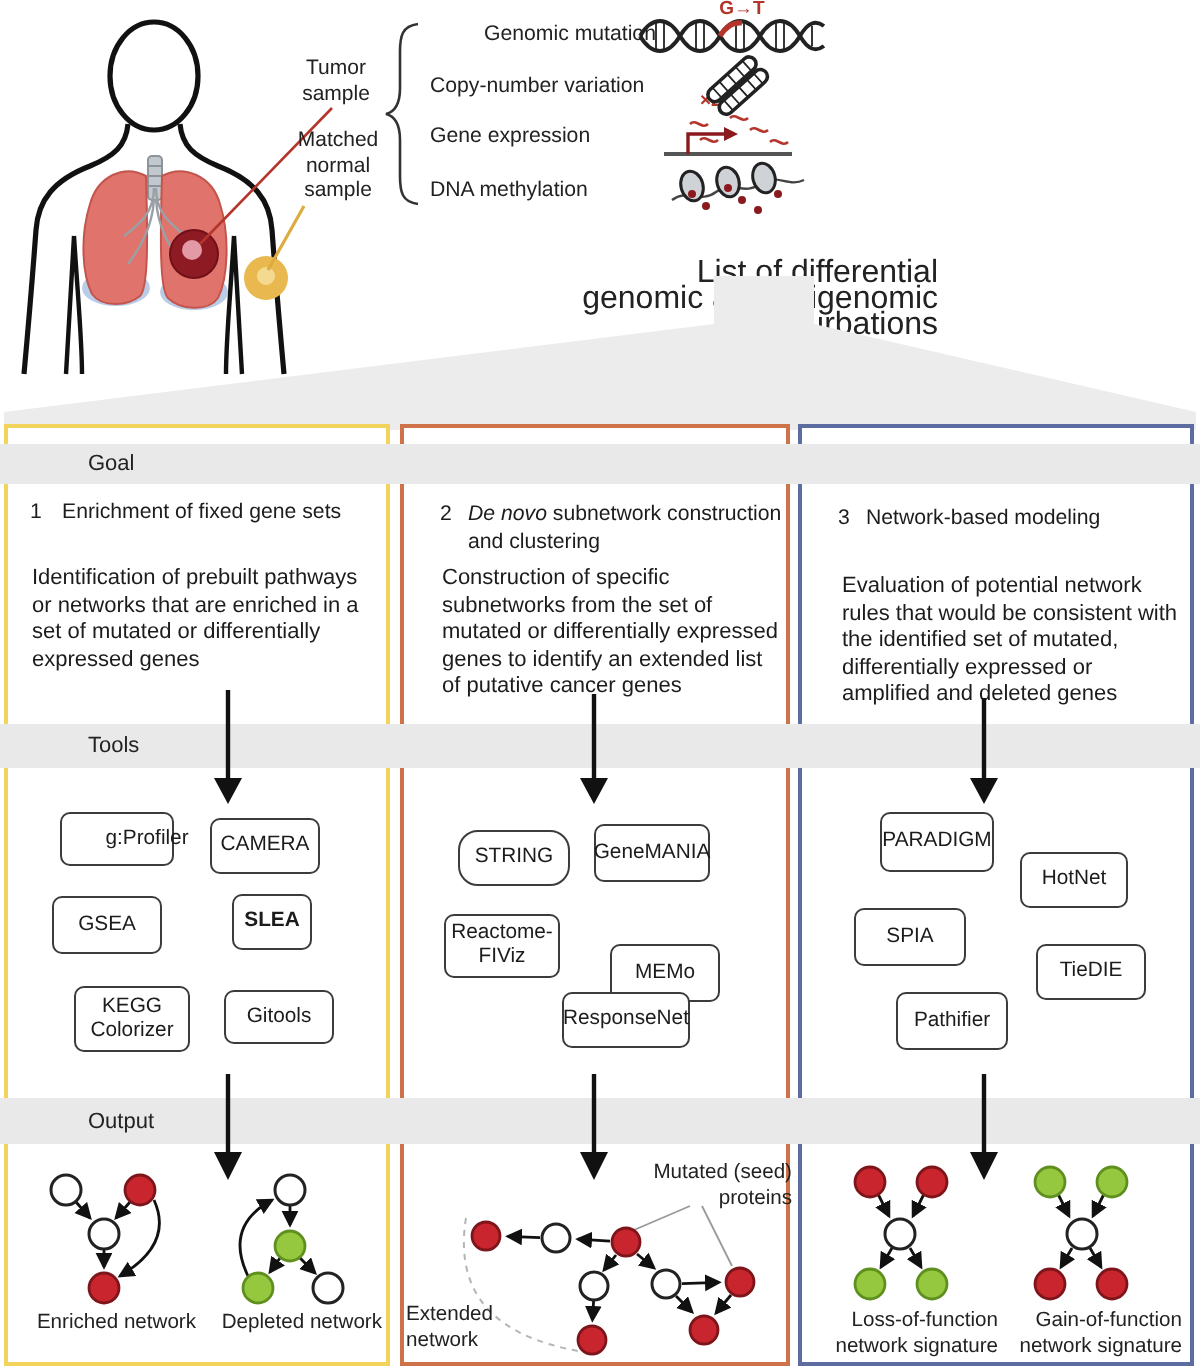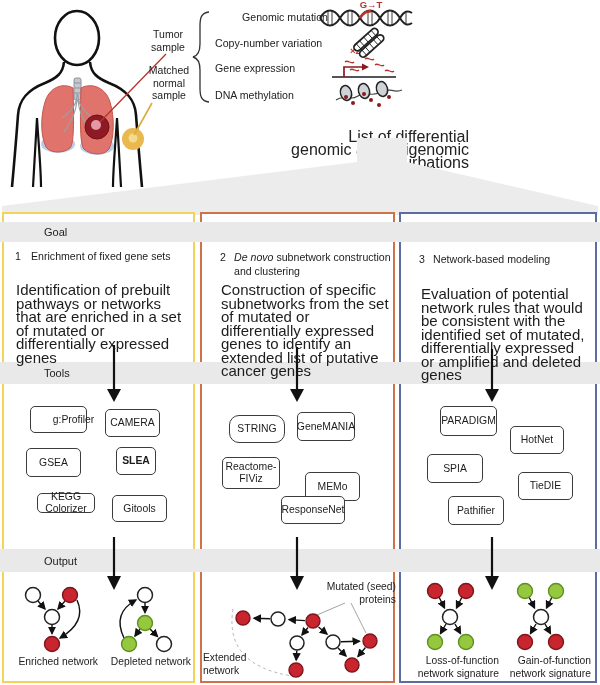--- a/index.html
+++ b/index.html
@@ -16,21 +16,21 @@
   
   .col{position:absolute;top:212px;height:471px;background:#fff;box-sizing:border-box;z-index:2;}
   .col1{left:2px;width:193px;border:2px solid var(--column1-border,#f2d45c);}
   .col2{left:200px;width:195px;border:2px solid var(--column2-border,#cd7249);}
   .col3{left:399px;width:198px;border:2px solid var(--column3-border,#5c6ca0);}
   .band{position:absolute;left:0;width:600px;background:#e9e9e9;z-index:5;display:flex;align-items:center;padding-left:36px;}
   .band span{font-size:11px;color:#222;padding-left:8px;}
   .goal-num{font-size:10.6px;z-index:6;}
   .goal-title{font-size:10.6px;line-height:13.5px;z-index:6;}
   .goal-title .em{font-style:italic;}
-  .goal-desc{font-size:15px;line-height:13.5px;z-index:6;}
+  .goal-desc{font-size:11px;line-height:13.5px;z-index:6;}
   .tool-chip{
     position:absolute;z-index:6;background:#fff;border:1.4px solid #3c3c3c;border-radius:5px;
     display:flex;align-items:center;justify-content:center;text-align:center;
     font-size:10.4px;line-height:12px;box-sizing:border-box;padding:2px;
   }
   .out-label{font-size:10.3px;line-height:12.5px;z-index:6;color:#222;}
   .center{text-align:right;}
   
   svg{position:absolute;overflow:visible;}
   .node.red{fill:var(--mutated-node,#c9252e);stroke:#7d151b;stroke-width:1.4;}
@@ -154,21 +154,21 @@
   <div class="abs goal-desc" style="left:221px;top:283px;width:170px;">Construction of specific subnetworks from the set of mutated or differentially expressed genes to identify an extended list of putative cancer genes</div>
 
   <div class="abs goal-num" style="left:419px;top:253px;">3</div>
   <div class="abs goal-title" style="left:433px;top:253px;width:152px;">Network-based modeling</div>
   <div class="abs goal-desc" style="left:421px;top:287px;width:170px;">Evaluation of potential network rules that would be consistent with the identified set of mutated, differentially expressed or amplified and deleted genes</div>
 
   <div class="tool-chip" style="left:30px;top:406px;width:57px;height:27px;padding-left:32px;">g:Profiler</div>
   <div class="tool-chip" style="left:105px;top:409px;width:55px;height:28px;">CAMERA</div>
   <div class="tool-chip" style="left:26px;top:448px;width:55px;height:29px;">GSEA</div>
   <div class="tool-chip" style="left:116px;top:447px;width:40px;height:28px;font-weight:bold;">SLEA</div>
-  <div class="tool-chip" style="left:37px;top:493px;width:58px;height:20px;">KEGG Colorizer</div>
+  <div class="tool-chip" style="left:37px;top:493px;width:58px;height:33px;">KEGG Colorizer</div>
   <div class="tool-chip" style="left:112px;top:495px;width:55px;height:27px;">Gitools</div>
 
   <div class="tool-chip" style="left:229px;top:415px;width:56px;height:28px;border-radius:10px;">STRING</div>
   <div class="tool-chip" style="left:297px;top:412px;width:58px;height:29px;">GeneMANIA</div>
   <div class="tool-chip" style="left:222px;top:457px;width:58px;height:32px;">Reactome-FIViz</div>
   <div class="tool-chip" style="left:305px;top:456px;width:55px;height:29px;margin-top:16px;">MEMo</div>
   <div class="tool-chip" style="left:281px;top:496px;width:64px;height:28px;">ResponseNet</div>
 
   <div class="tool-chip" style="left:440px;top:406px;width:57px;height:30px;">PARADIGM</div>
   <div class="tool-chip" style="left:510px;top:426px;width:54px;height:28px;">HotNet</div>

